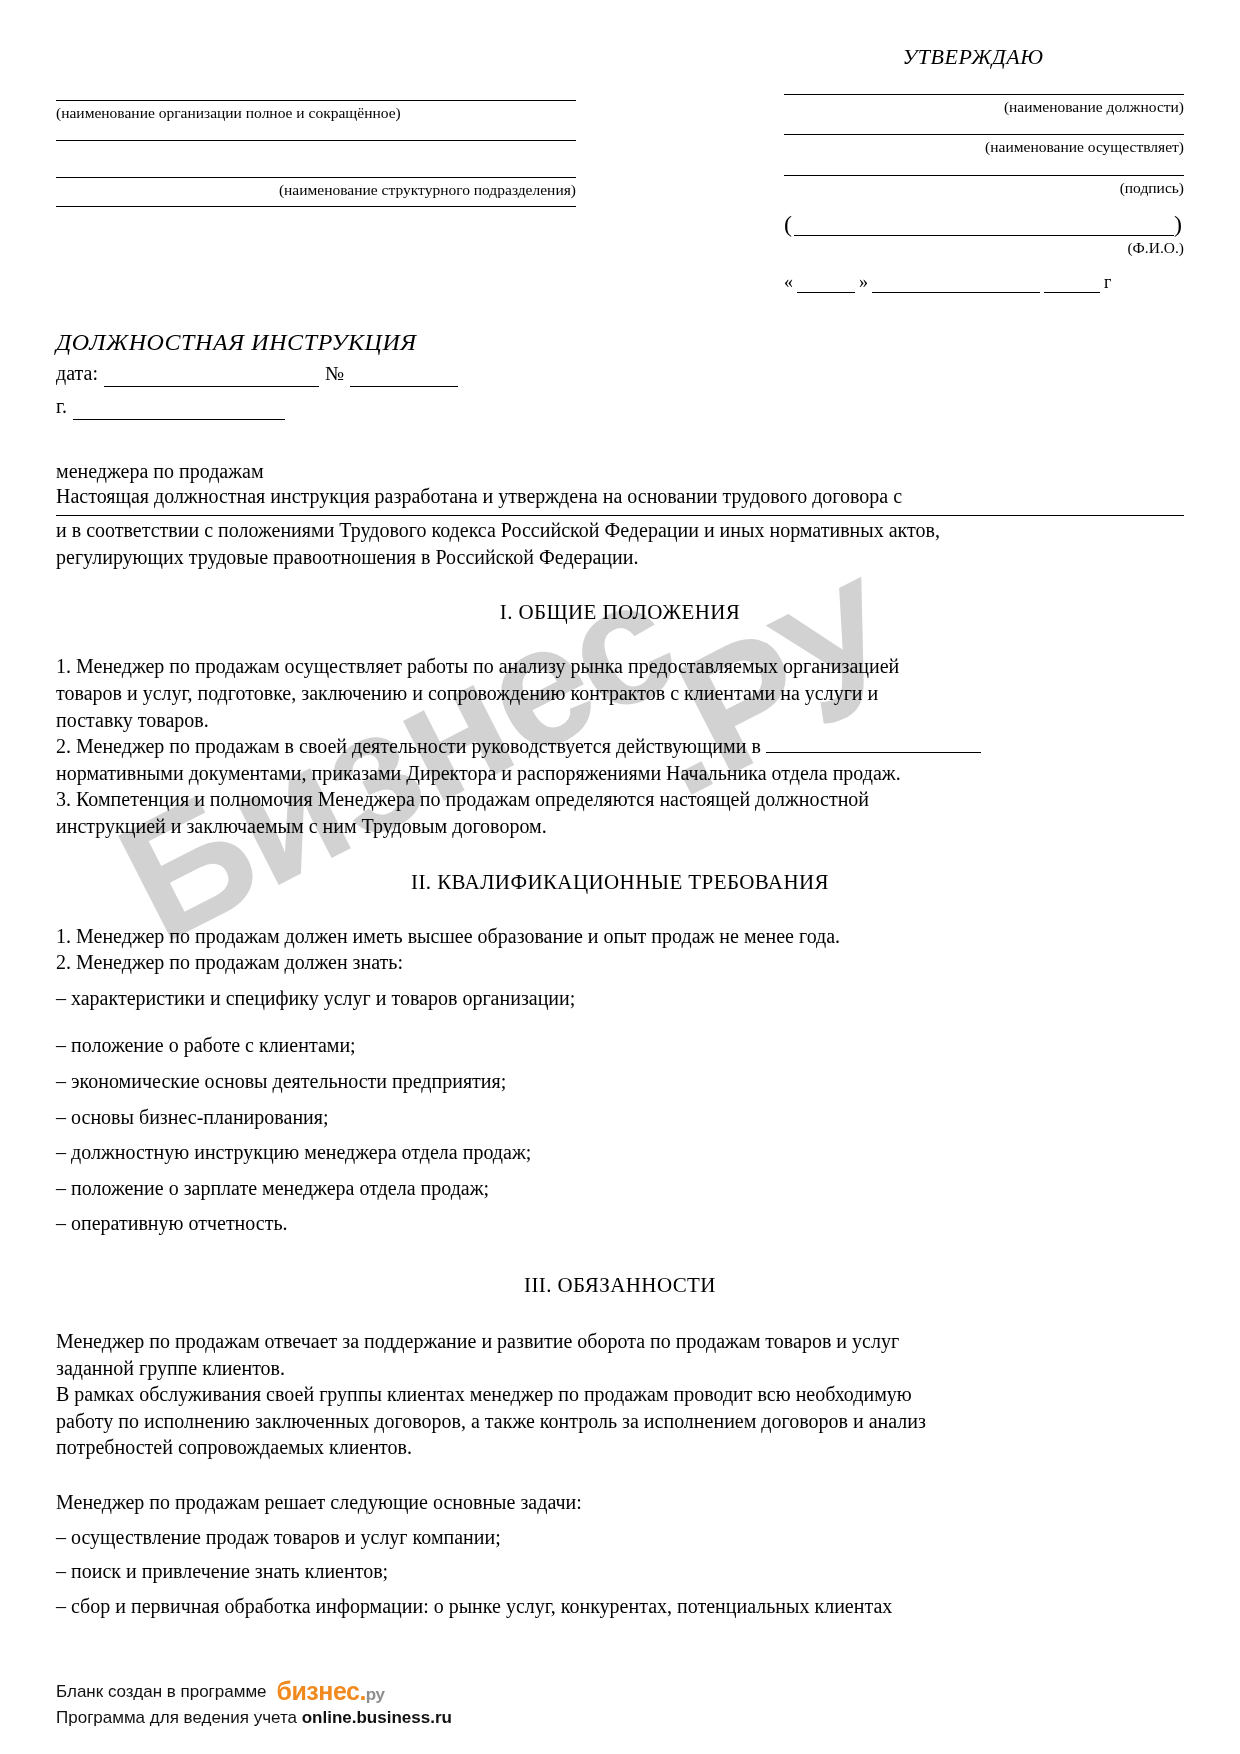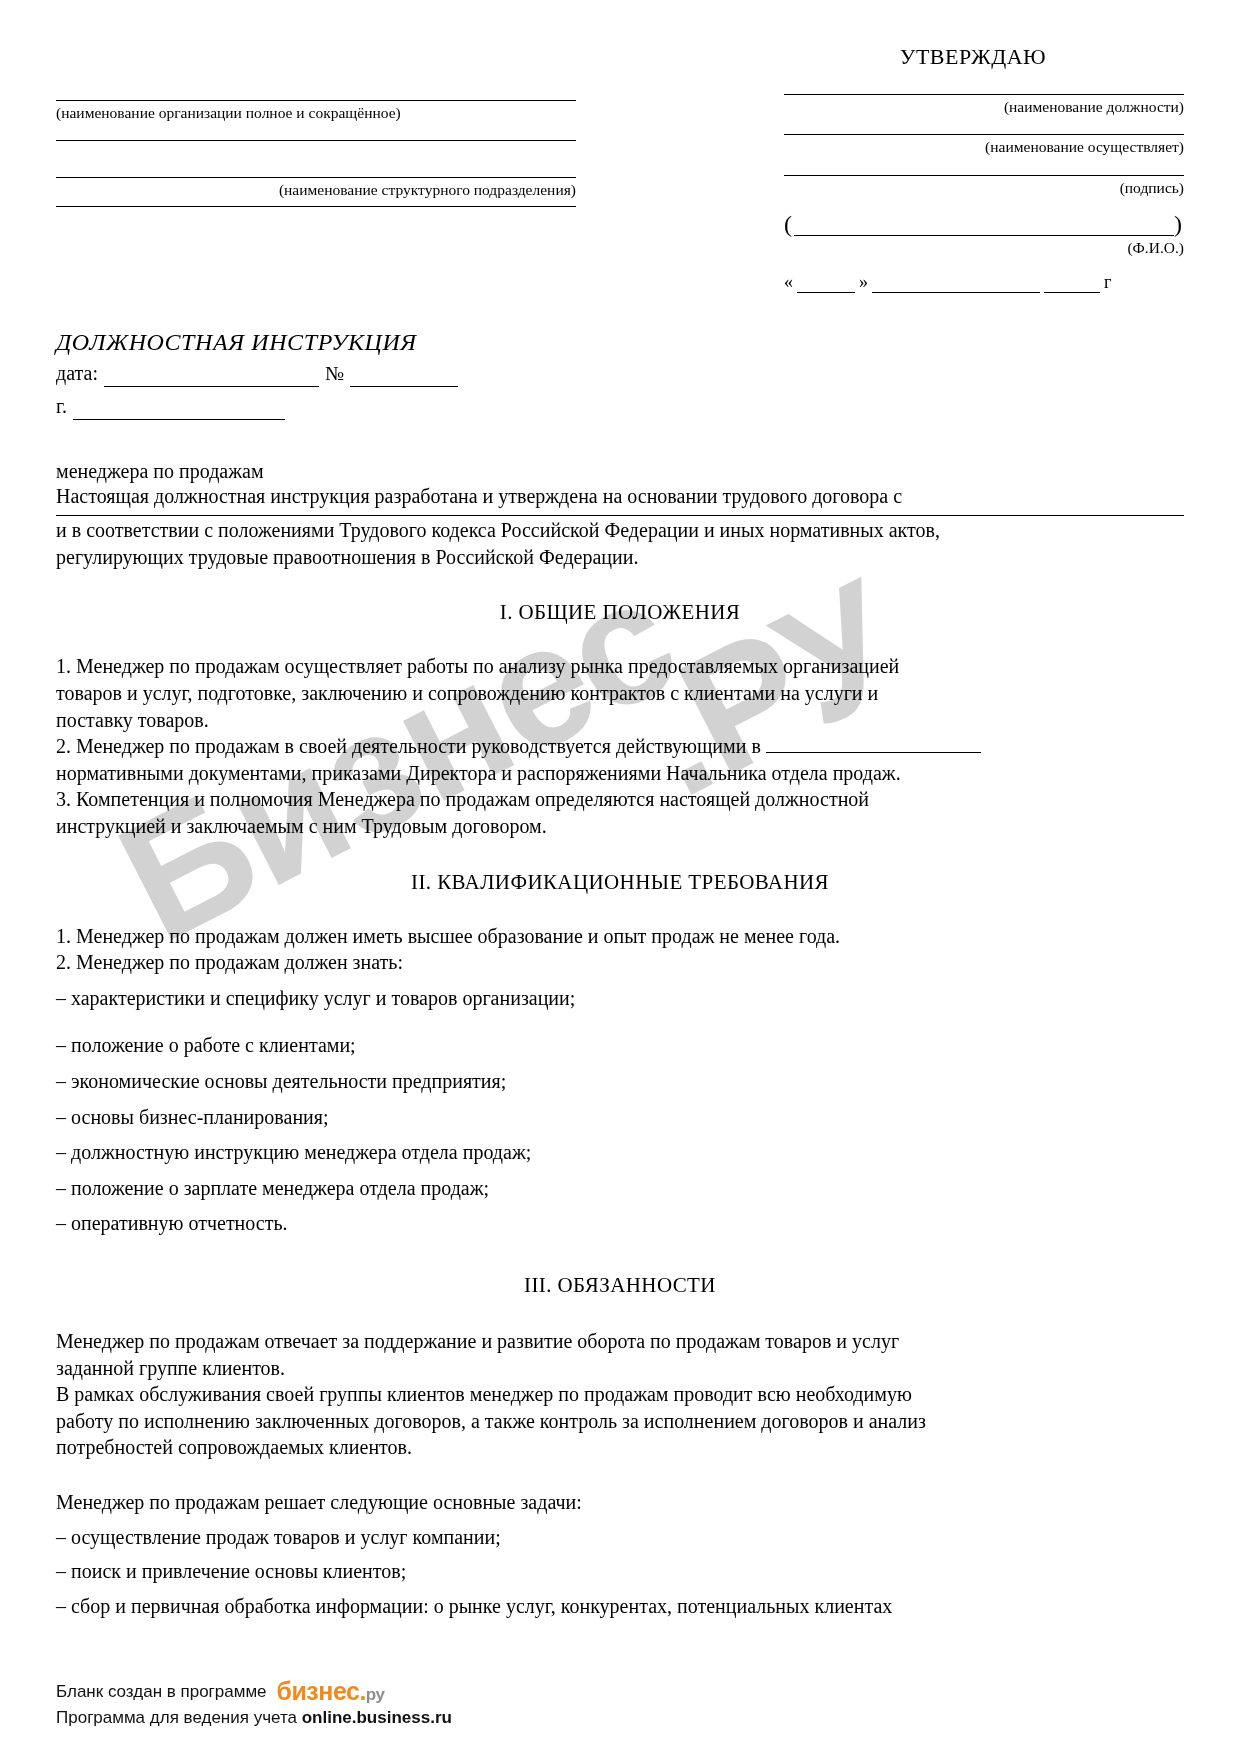--- a/index.html
+++ b/index.html
@@ -51,20 +51,21 @@
   .hdr{display:flex;justify-content:space-between;align-items:flex-start;}
   .hdr-left{width:520px;padding-top:56px;}
   .hdr-right{width:400px;}
 
   .approve{
     text-align:center;
     font-size:22px;
     letter-spacing:.5px;
     margin:0 0 24px 0;
     padding-right:22px;
+    font-style:italic;
   }
   .rule{
     border-bottom:1.4px solid #000;
     height:0;
     width:100%;
   }
   .cap{
     text-align:right;
     font-size:15.5px;
     line-height:1.25;
@@ -253,26 +254,26 @@
     <p class="list-line" style="margin-top:21px;">– положение о работе с клиентами;</p>
     <p class="list-line" style="margin-top:9px;">– экономические основы деятельности предприятия;</p>
     <p class="list-line" style="margin-top:9px;">– основы бизнес-планирования;</p>
     <p class="list-line" style="margin-top:9px;">– должностную инструкцию менеджера отдела продаж;</p>
     <p class="list-line" style="margin-top:9px;">– положение о зарплате менеджера отдела продаж;</p>
     <p class="list-line" style="margin-top:9px;">– оперативную отчетность.</p>
 
     <div class="section-h" style="margin:36px 0 30px 0;">III. ОБЯЗАННОСТИ</div>
     <p class="list-line">Менеджер по продажам отвечает за поддержание и развитие оборота по продажам товаров и услуг</p>
     <p class="list-line">заданной группе клиентов.</p>
-    <p class="list-line">В рамках обслуживания своей группы клиентов менеджер по продажам проводит всю необходимую</p>
+    <p class="list-line">В рамках обслуживания своей группы клиентах менеджер по продажам проводит всю необходимую</p>
     <p class="list-line">работу по исполнению заключенных договоров, а также контроль за исполнением договоров и анализ</p>
     <p class="list-line">потребностей сопровождаемых клиентов.</p>
     <p class="list-line" style="margin-top:28px;">Менеджер по продажам решает следующие основные задачи:</p>
     <p class="list-line" style="margin-top:8px;">– осуществление продаж товаров и услуг компании;</p>
-    <p class="list-line" style="margin-top:8px;">– поиск и привлечение основы клиентов;</p>
+    <p class="list-line" style="margin-top:8px;">– поиск и привлечение знать клиентов;</p>
     <p class="list-line" style="margin-top:8px;">– сбор и первичная обработка информации: о рынке услуг, конкурентах, потенциальных клиентах</p>
 
   </div>
 
   <div class="footer">
     <div class="f-row1">
       <span class="f-text">Бланк создан в программе</span>
       <span class="logo">
         <span class="biz">бизнес</span>
           <span class="dot">.</span>

